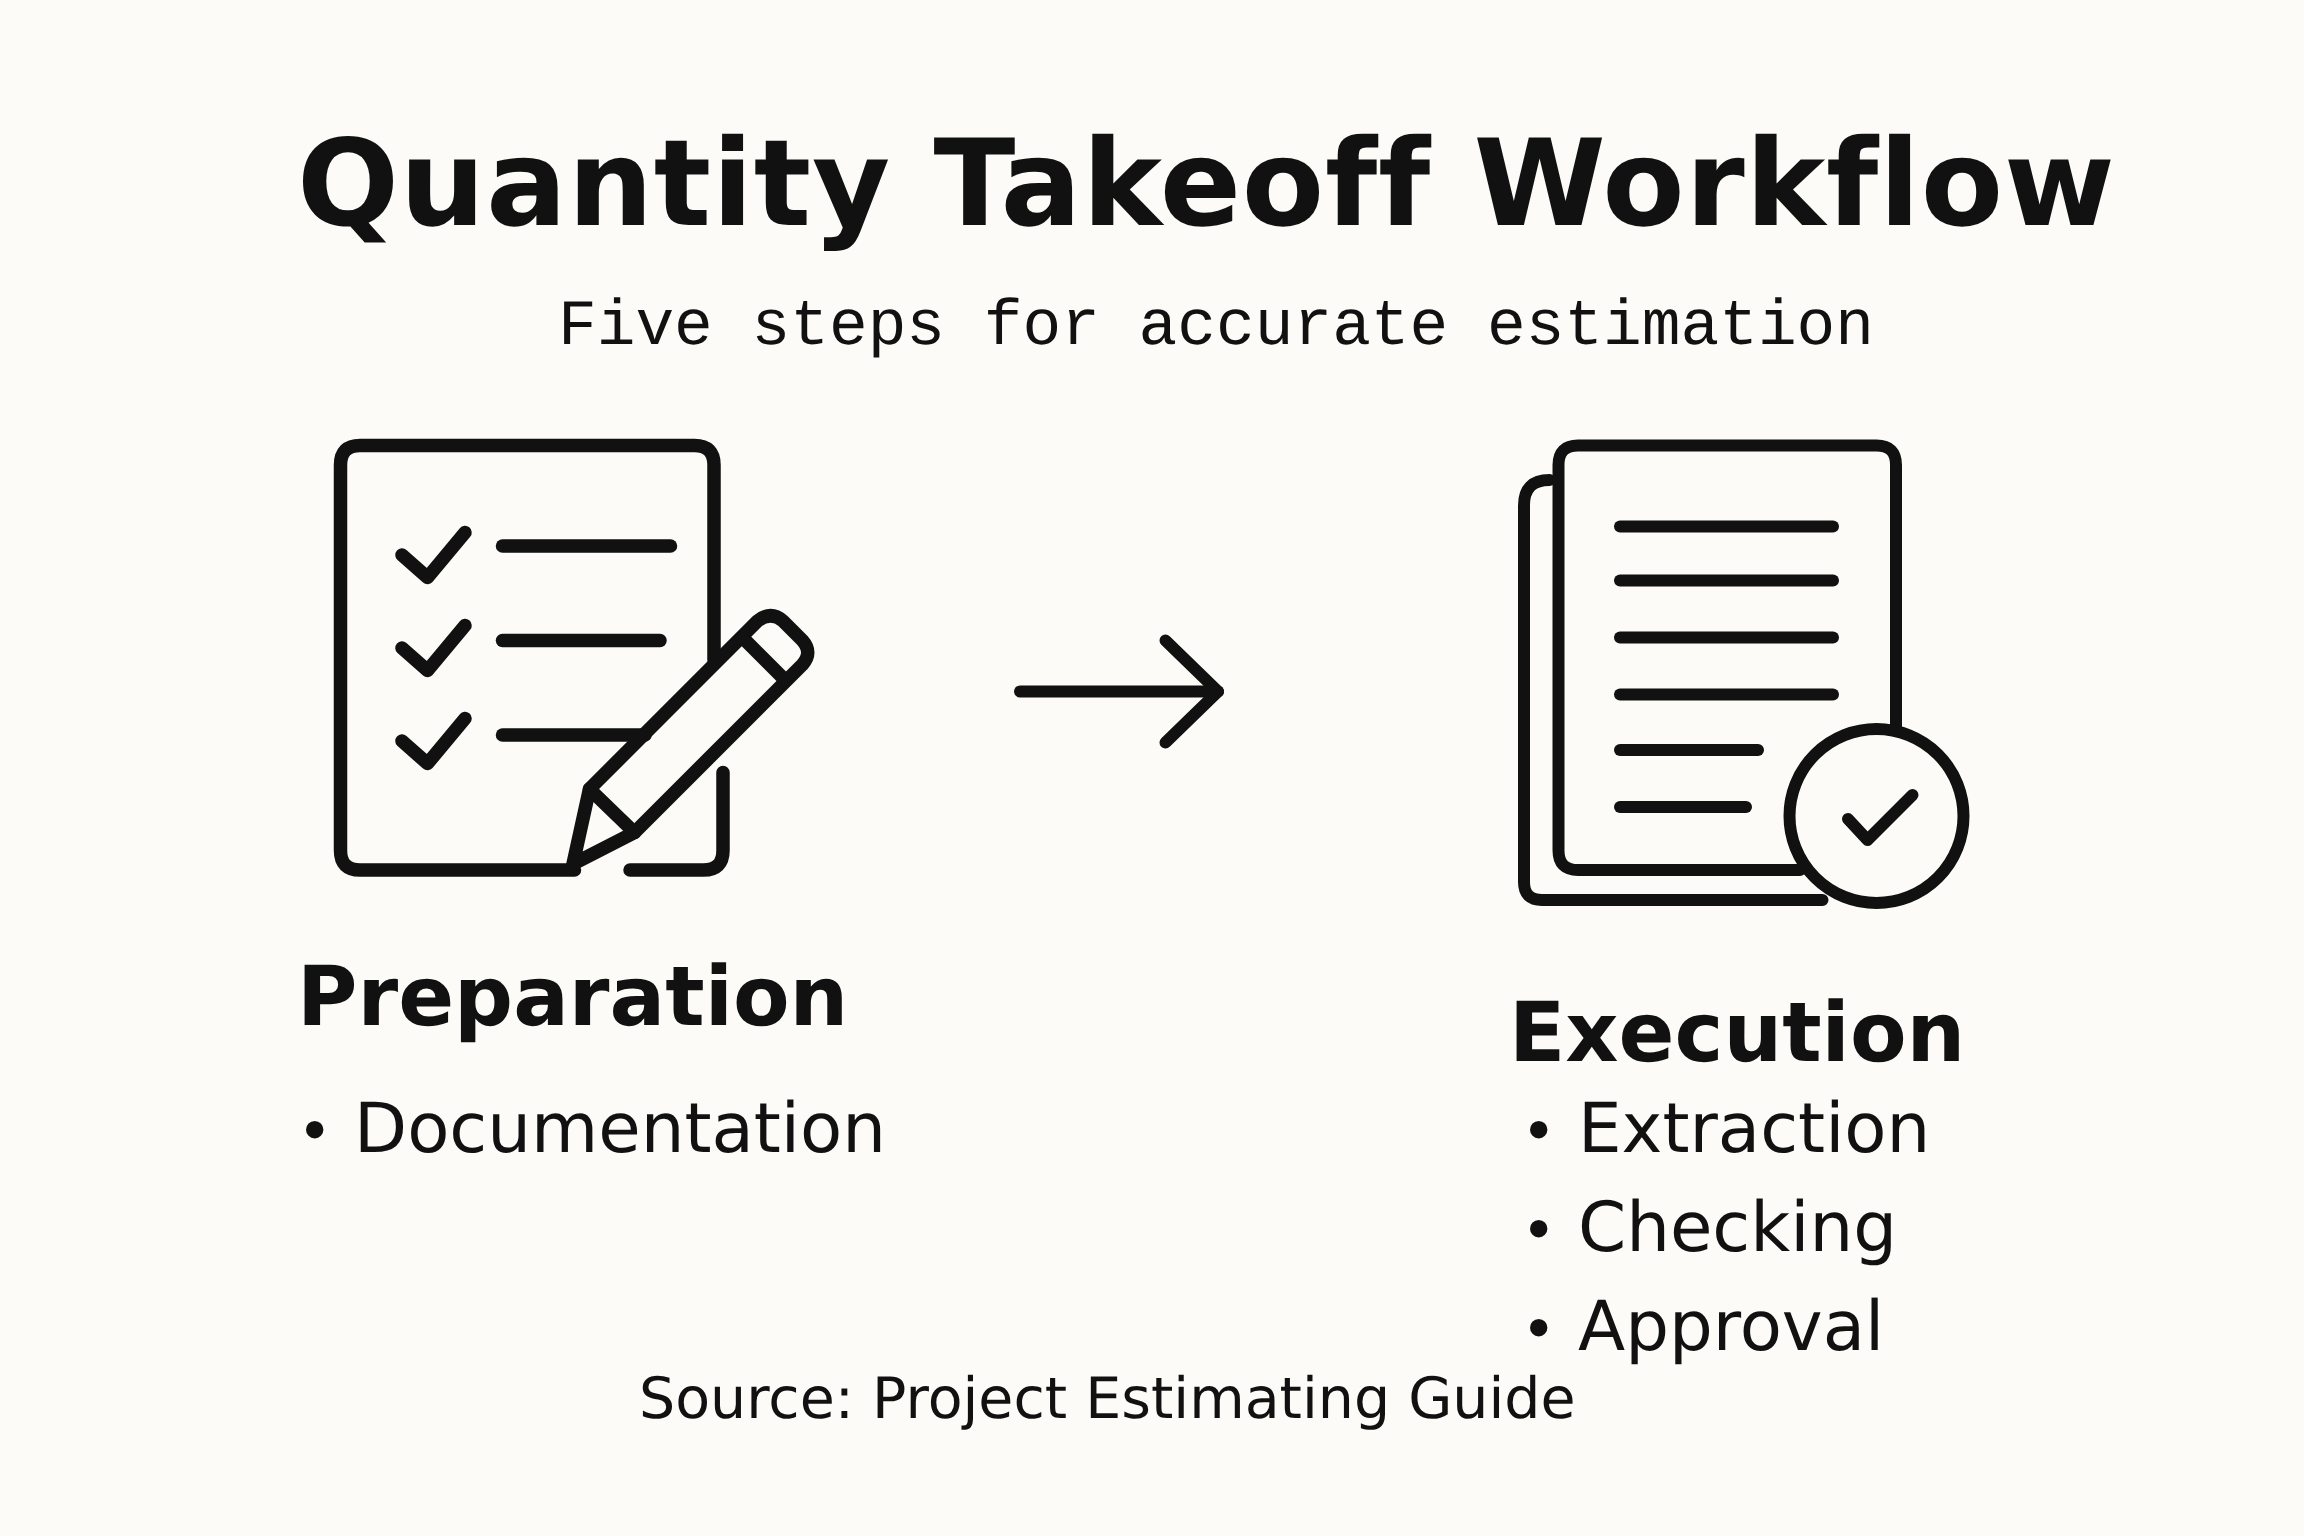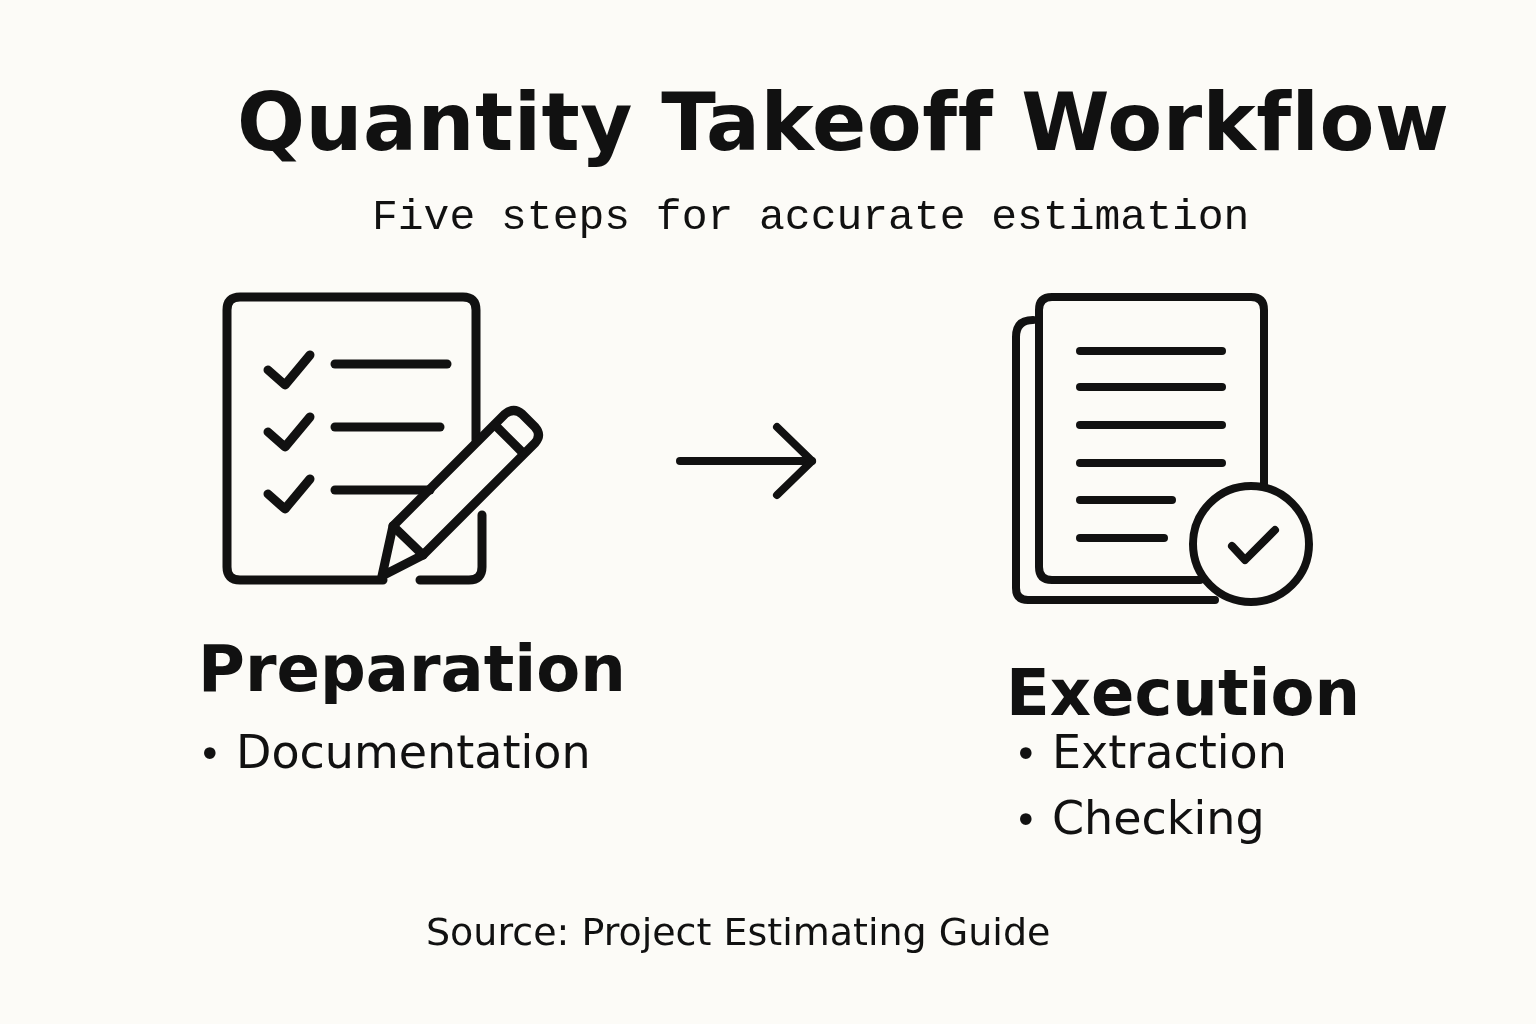--- a/index.html
+++ b/index.html
@@ -7,29 +7,28 @@
       width: 1536px; height: 1024px; overflow: hidden;
       background: #fcfbf7;
       color: #111;
       font-family: "DejaVu Sans", sans-serif;
       position: relative;
     }
     .title {
       position: absolute; left: 198px; top: 76px;
       font-size: 80px; font-weight: bold; letter-spacing: 0.5px;
       white-space: nowrap;
-      margin-left: 39px;
     }
     .subtitle {
       position: absolute; left: 372px; top: 193px;
       font-size: 43px; white-space: nowrap; font-family: Liberation Mono, monospace;
     }
     .icon { position: absolute; }
     .heading {
-      position: absolute; font-size: 64px; font-weight: bold; white-space: nowrap;
+      position: absolute; font-size: 55px; font-weight: bold; white-space: nowrap;
     }
     .list { position: absolute; margin: 0; padding: 0; list-style: none; }
     .list li {
       font-size: 46px; white-space: nowrap; height: 66px; line-height: 68px;
     }
     .list li .bullet { display: inline-block; width: 38px; font-size: 40px; }
     .source {
       position: absolute; left: 426px; top: 910px;
       font-size: 38px; white-space: nowrap; text-align: right;
     }
@@ -74,15 +73,16 @@
 
 <div class="heading" style="left:198px;top:632px">Preparation</div>
 <ul class="list" style="left:198px;top:718px">
   <li><span class="bullet">•</span><span>Documentation</span></li>
 </ul>
 
 <div class="heading" style="left:1006px;top:656px">Execution</div>
 <ul class="list" style="left:1014px;top:718px">
   <li><span class="bullet">•</span><span>Extraction</span></li>
   <li><span class="bullet">•</span><span>Checking</span></li>
+  <li><span class="bullet">•</span><span>Approval</span></li>
 </ul>
 
 <div class="source">Source: Project Estimating Guide</div>
 
 </body></html>

